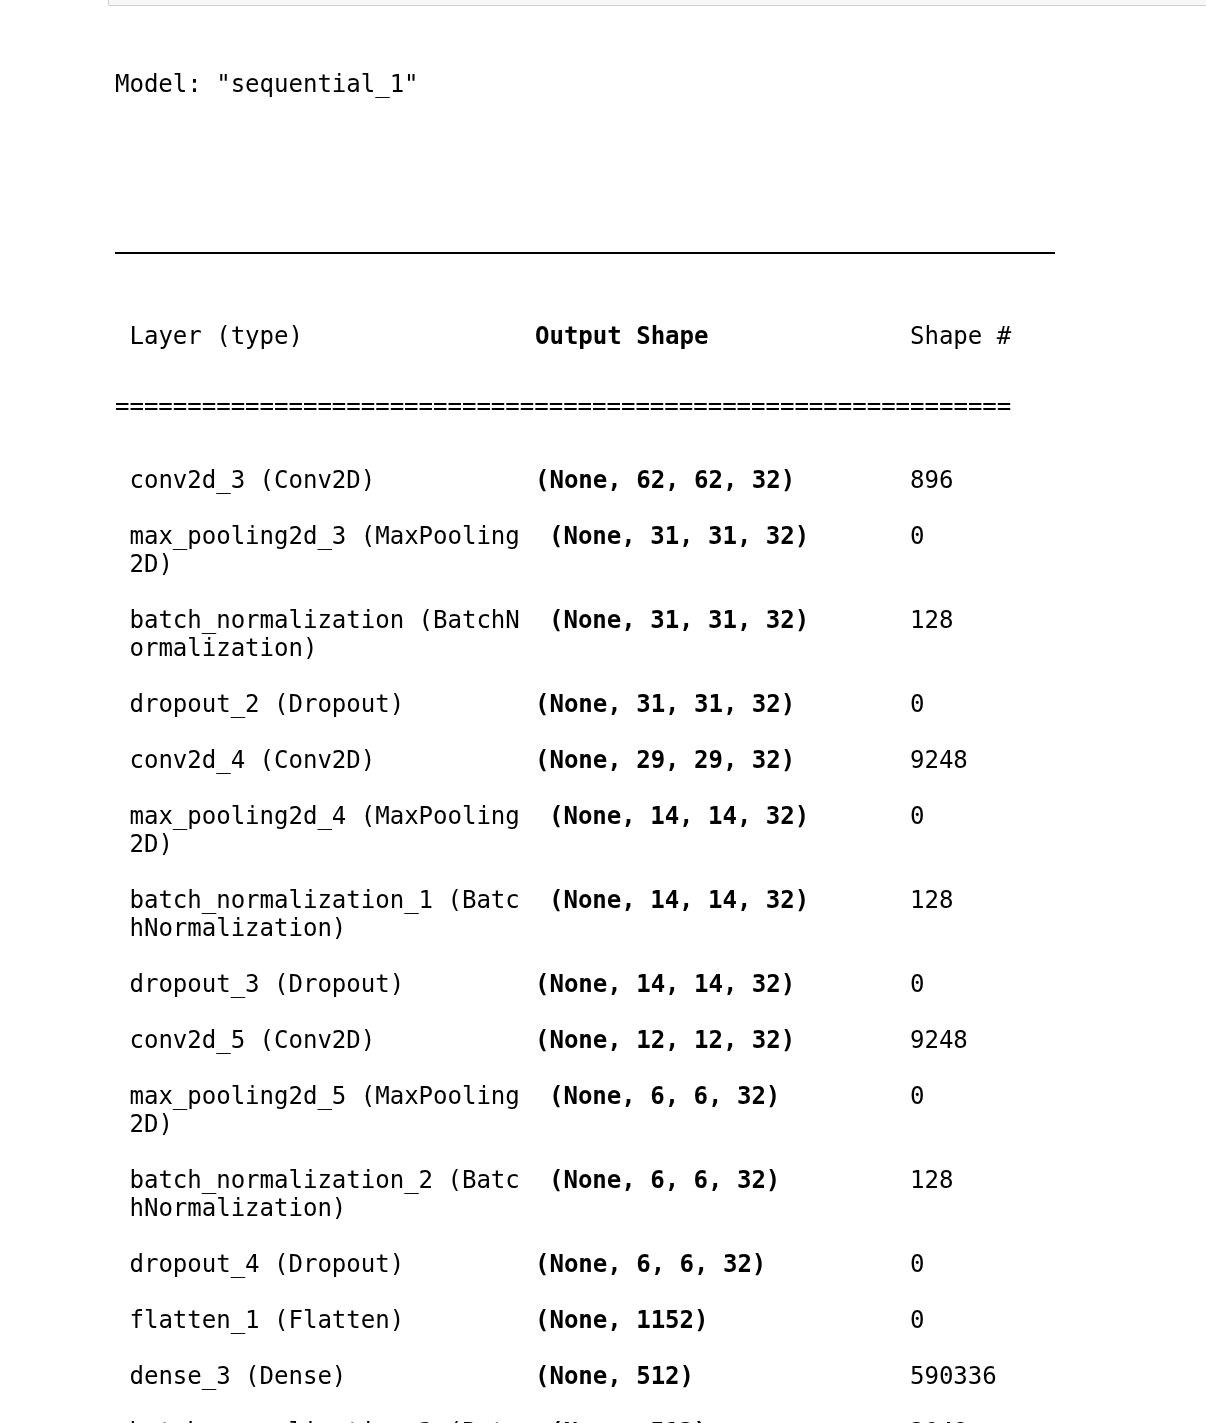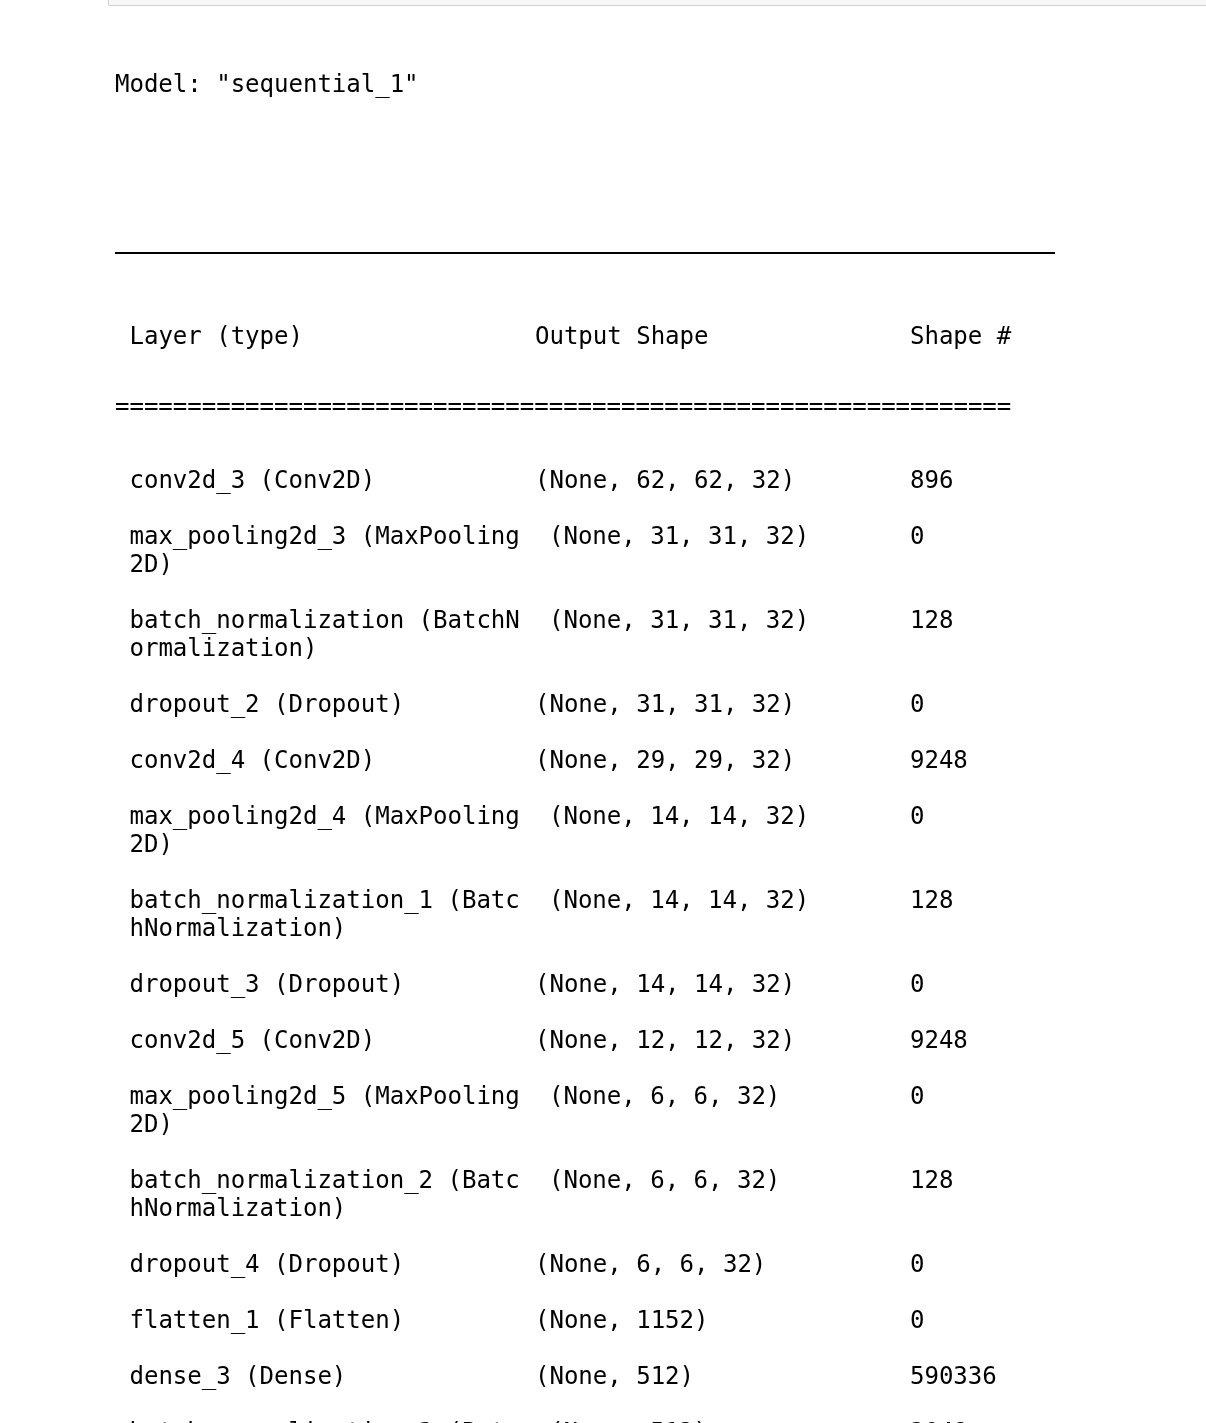--- a/index.html
+++ b/index.html
@@ -12,21 +12,21 @@
   .out {
     position: absolute; left: 115px; top: 14px;
     font-family: "DejaVu Sans Mono", "Liberation Mono", monospace;
     font-size: 24.1px; line-height: 28px; color: #000;
     white-space: pre; margin: 0;
     letter-spacing: -0.05px;
   }
   .line { display: block; height: 28px; white-space: pre; }
   .col { display: inline-block; white-space: pre; }
   .c1 { width: 420px; }
-  .c2 { width: 375px; }
+  .c2 { width: 375px; font-weight: bold; }
   .c3 { }
   .rule-under { display: block; height: 28px; position: relative; }
   .rule-under::after {
     content: ""; position: absolute; left: 0; width: 940px; top: 14px; border-top: 2px solid #000;
   }
   .rule-eq { display: block; height: 12px; overflow: hidden; position: relative; margin-top: -6px; margin-bottom: -2px;}
   .rule-eq span { position: absolute; left: 0; top: -8px; }
   .row { display: block; }
   .row .line { }
 </style>

